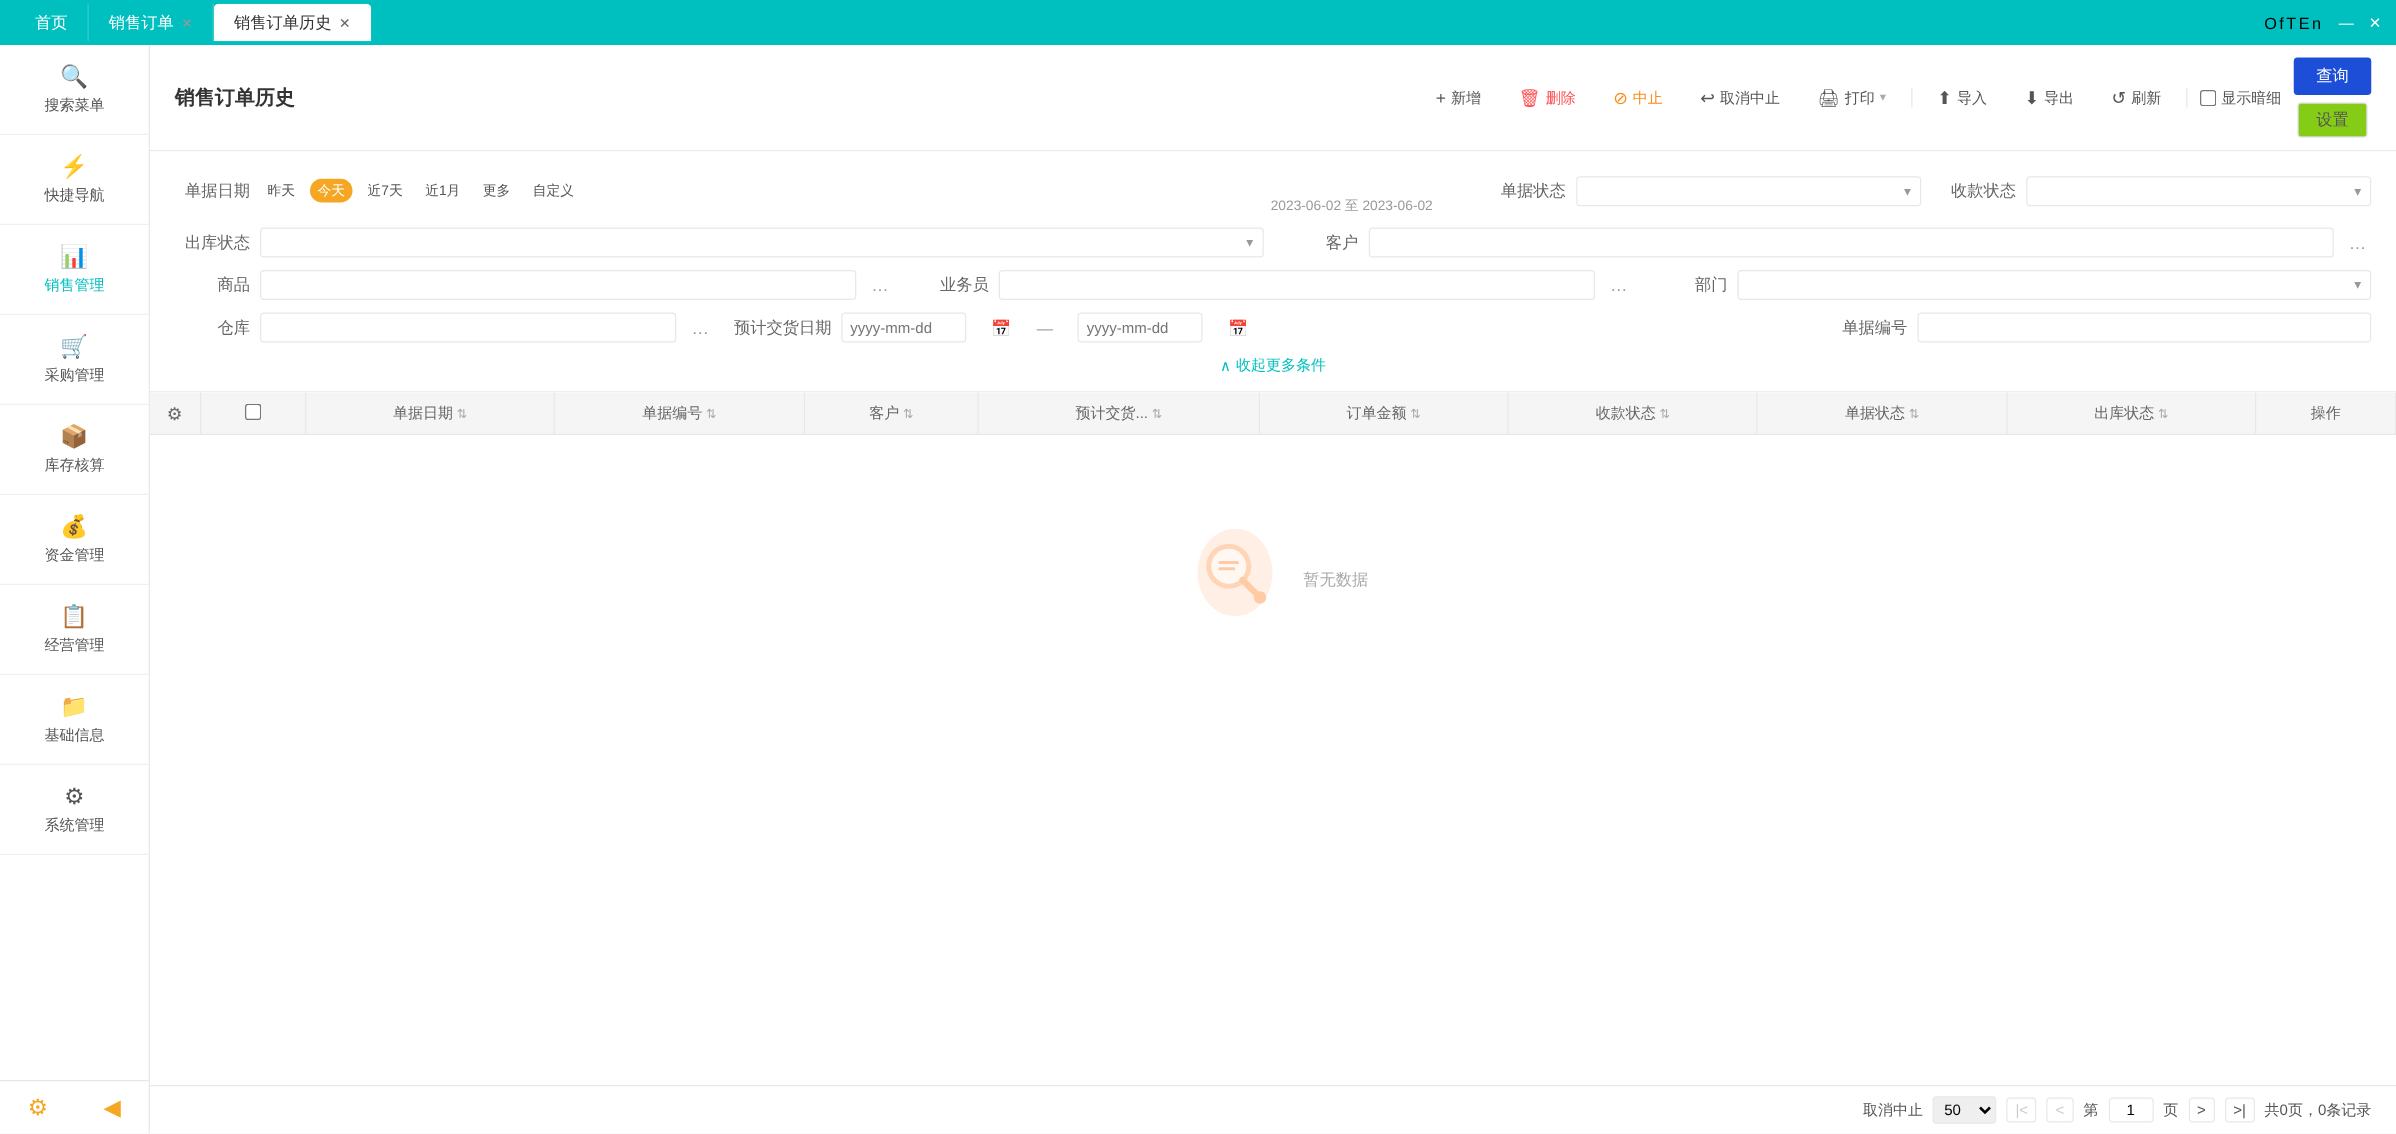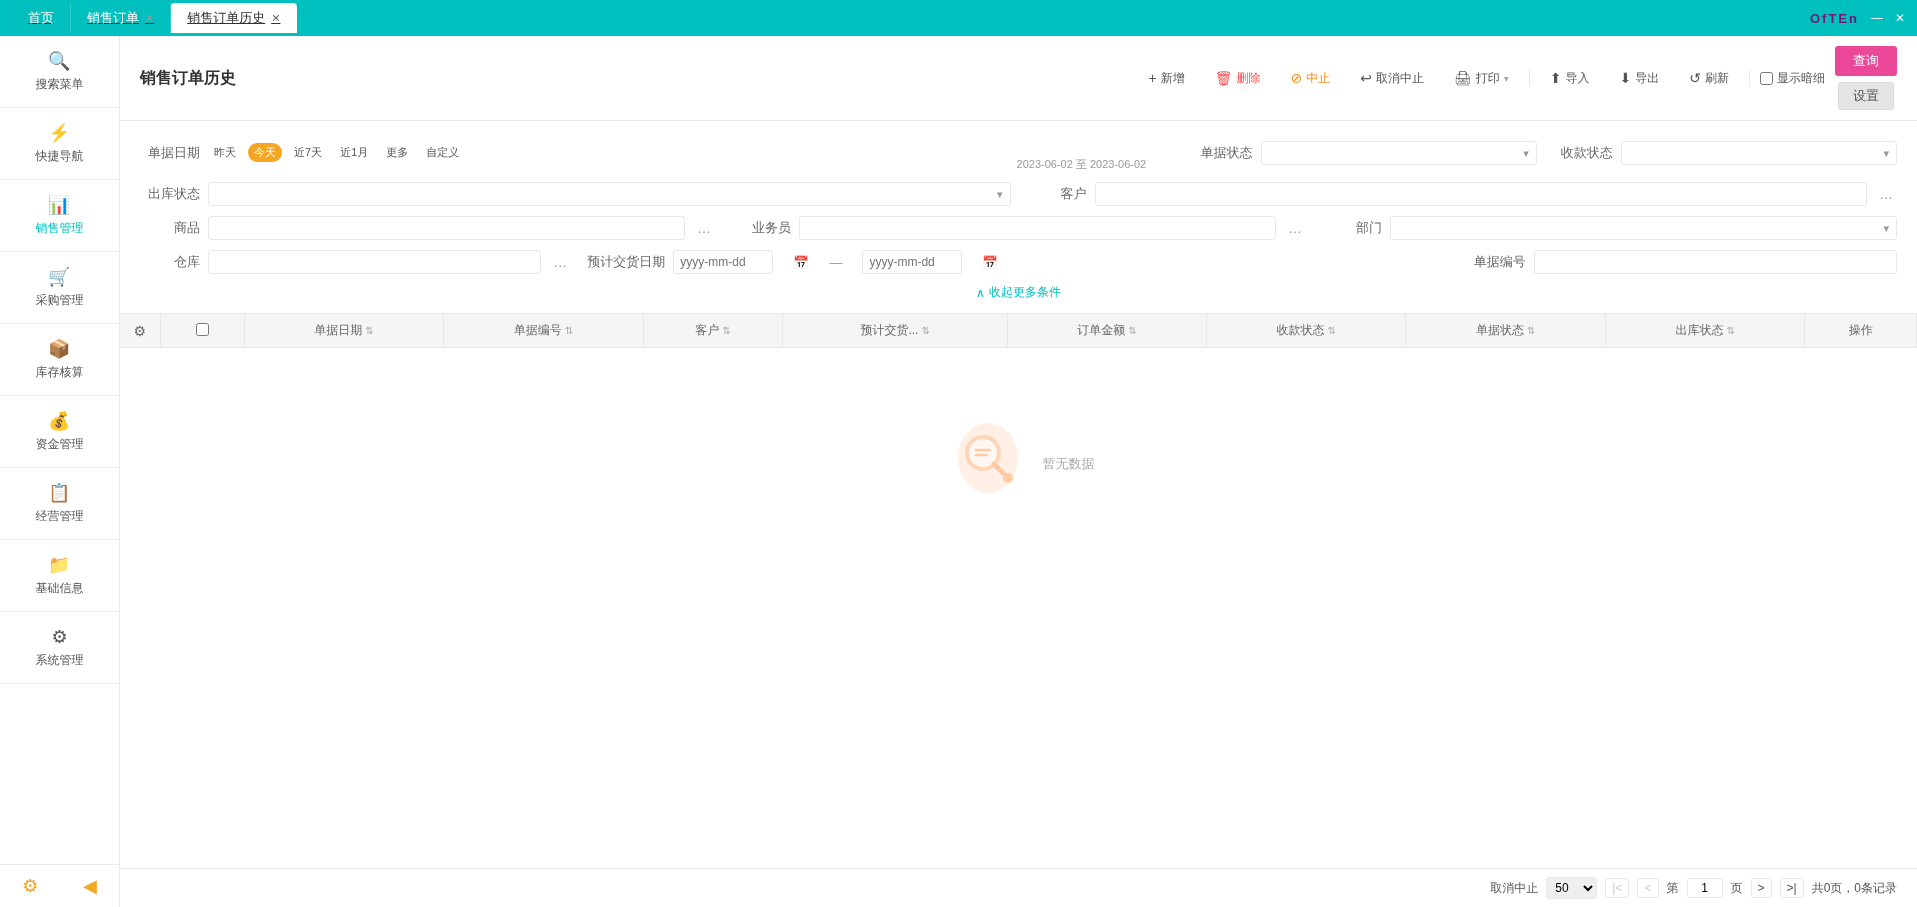--- a/index.html
+++ b/index.html
@@ -1,26 +1,26 @@
 <!DOCTYPE html>
 <html><head>
   <meta charset="utf-8">
   <style>
     * { box-sizing: border-box; margin: 0; padding: 0; }
     body { font-family: 'Microsoft YaHei', Arial, sans-serif; font-size: 13px; background: #f5f5f5; color: #333; display: flex; flex-direction: column; height: 100vh; overflow: hidden; }
 
     
     .top-bar { background: #00bfbf; height: 36px; display: flex; align-items: center; justify-content: space-between; padding: 0 12px; flex-shrink: 0; }
-    .top-bar-tabs { display: flex; align-items: flex-end; gap: 0; text-decoration: underline; }
+    .top-bar-tabs { display: flex; align-items: flex-end; gap: 0; }
     .top-tab { display: flex; align-items: center; gap: 6px; padding: 6px 16px; background: transparent; color: #fff; cursor: pointer; font-size: 13px; border-right: 1px solid rgba(255,255,255,0.2); }
     .top-tab.active { background: #fff; color: #333; border-radius: 4px 4px 0 0; }
     .top-tab .tab-close { color: #999; font-size: 11px; cursor: pointer; }
     .top-tab.active .tab-close { color: #666; }
     .top-bar-right { display: flex; align-items: center; gap: 12px; color: #fff; font-size: 12px; }
-    .brand-text { color: #701a75; font-size: 13px; font-weight: bold; letter-spacing: 2px; }
+    .brand-text { color: #000000; font-size: 13px; font-weight: normal; letter-spacing: 2px; }
 
     
     .main-layout { display: flex; flex: 1; overflow: hidden; }
 
     
     .sidebar { width: 120px; background: #fff; border-right: 1px solid #e8e8e8; display: flex; flex-direction: column; flex-shrink: 0; }
     .sidebar-item { display: flex; flex-direction: column; align-items: center; padding: 14px 8px; cursor: pointer; color: #555; font-size: 12px; gap: 4px; border-bottom: 1px solid #f0f0f0; }
     .sidebar-item.active { color: #00bfbf; }
     .sidebar-icon { font-size: 18px; }
     .sidebar-bottom { margin-top: auto; display: flex; justify-content: space-around; padding: 10px 0; border-top: 1px solid #e8e8e8; }
@@ -30,22 +30,22 @@
     .content-area { flex: 1; display: flex; flex-direction: column; overflow: hidden; background: #f5f5f5; }
 
     
     .page-header { background: #fff; padding: 10px 20px; border-bottom: 1px solid #e8e8e8; display: flex; align-items: center; justify-content: space-between; flex-shrink: 0; }
     .page-title { font-size: 16px; font-weight: bold; color: #333; }
     .toolbar { display: flex; align-items: center; gap: 10px; }
     .toolbar-btn { display: flex; align-items: center; gap: 4px; padding: 4px 10px; border: none; background: transparent; cursor: pointer; color: #555; font-size: 12px; }
     .toolbar-btn .btn-icon { font-size: 14px; }
     .toolbar-btn.danger { color: #ff4d4f; }
     .toolbar-btn.warning { color: #fa8c16; }
-    .btn-query { background: #ec4899; color: #fff; border: none; padding: 6px 18px; border-radius: 3px; cursor: pointer; font-size: 13px; }
-    .btn-setting { background: #e5e5e5; color: #555; border: 1px solid #d9d9d9; padding: 4px 14px; border-radius: 3px; cursor: pointer; font-size: 13px; display: block; margin-top: 4px; }
+    .btn-query { background: #1d4ed8; color: #fff; border: none; padding: 6px 18px; border-radius: 3px; cursor: pointer; font-size: 13px; }
+    .btn-setting { background: #84cc16; color: #555; border: 1px solid #d9d9d9; padding: 4px 14px; border-radius: 3px; cursor: pointer; font-size: 13px; display: block; margin-top: 4px; }
     .checkbox-display { display: flex; align-items: center; gap: 4px; font-size: 12px; color: #555; }
     .checkbox-display input { cursor: pointer; }
 
     
     .filter-area { background: #fff; padding: 12px 20px; border-bottom: 1px solid #e8e8e8; flex-shrink: 0; }
     .filter-row { display: flex; align-items: center; margin-bottom: 10px; gap: 16px; }
     .filter-item { display: flex; align-items: center; gap: 8px; flex: 1; }
     .filter-label { color: #666; font-size: 13px; white-space: nowrap; min-width: 60px; text-align: right; }
     .filter-input { border: 1px solid #e8e8e8; border-radius: 3px; padding: 4px 8px; font-size: 12px; color: #333; flex: 1; outline: none; }
     .filter-select { border: 1px solid #e8e8e8; border-radius: 3px; padding: 4px 24px 4px 8px; font-size: 12px; color: #333; flex: 1; outline: none; background: #fff; appearance: none; }

